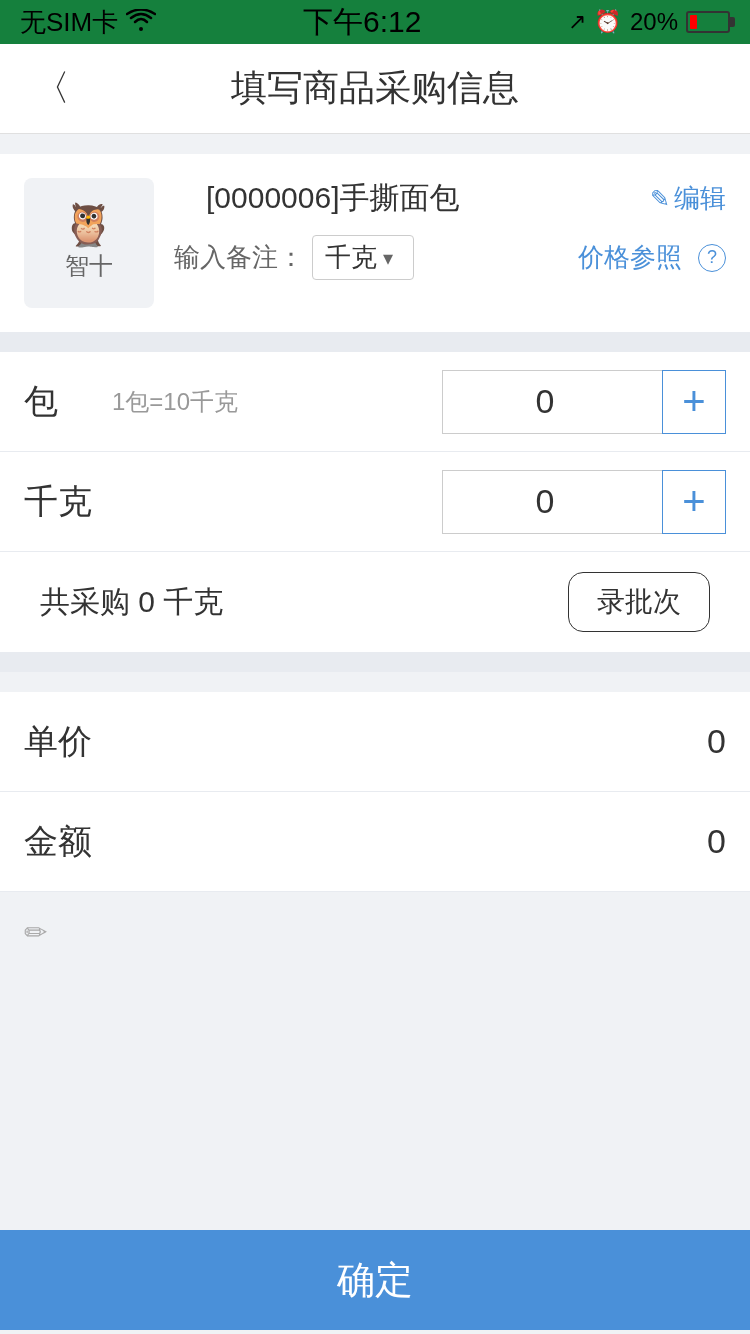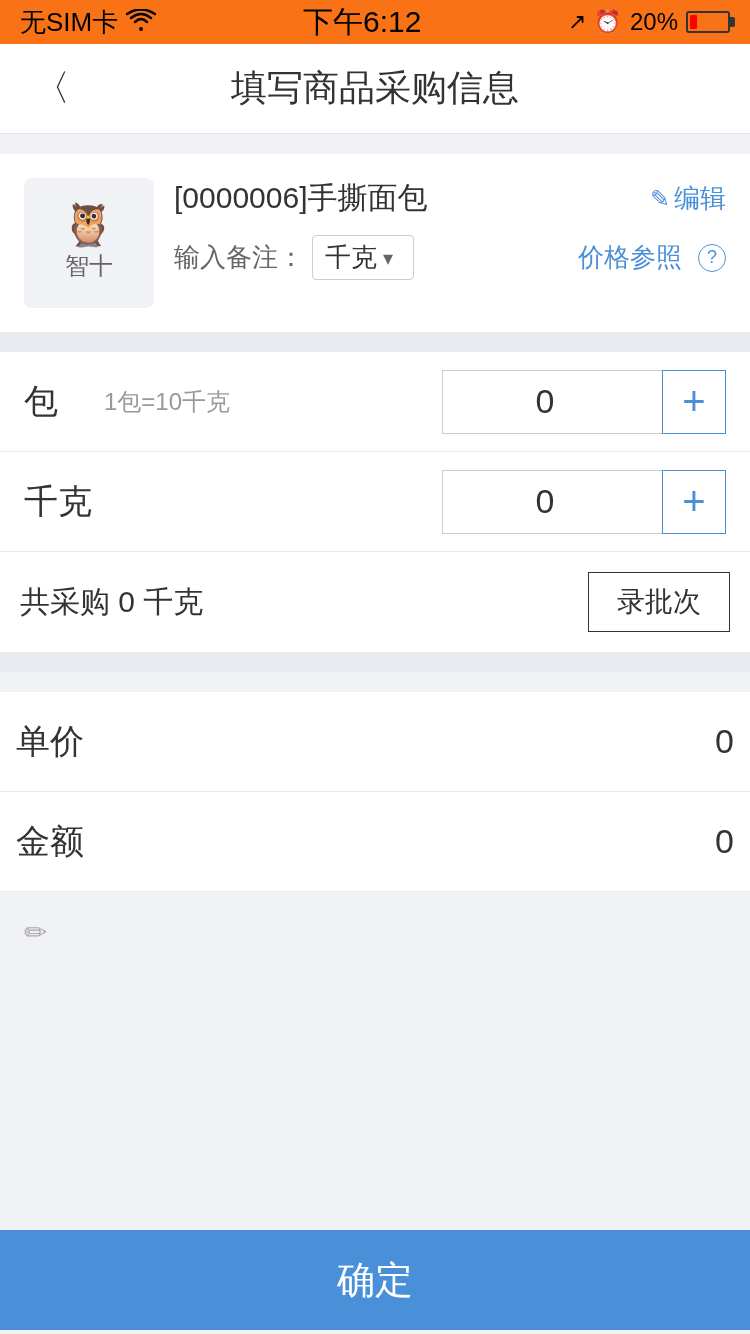--- a/index.html
+++ b/index.html
@@ -10,21 +10,21 @@
       background: #f0f2f5;
       font-family: -apple-system, "PingFang SC", "Helvetica Neue", Arial, sans-serif;
       font-size: 32px;
       color: #333;
     }
 
     
     .status-bar {
       width: 750px;
       height: 44px;
-      background: #f97316;
+      background: #15803d;
       display: flex;
       align-items: center;
       justify-content: space-between;
       padding: 0 20px;
       font-size: 28px;
       color: #000;
     }
     .status-left { display: flex; align-items: center; gap: 8px; font-size: 26px; }
     .status-center { font-size: 30px; font-weight: 500; }
     .status-right { display: flex; align-items: center; gap: 8px; font-size: 24px; }
@@ -116,20 +116,21 @@
     }
     .product-top-row {
       display: flex;
       align-items: center;
       justify-content: space-between;
     }
     .product-name {
       font-size: 30px;
       color: #333;
       font-weight: 500;
+      margin-left: 32px;
     }
     .edit-btn {
       font-size: 26px;
       color: #4a90d9;
       display: flex;
       align-items: center;
       gap: 4px;
       cursor: pointer;
     }
     .product-unit-row {
@@ -183,20 +184,21 @@
       border-bottom: 1px solid #e8ebf0;
     }
     .input-row-label {
       font-size: 34px;
       color: #333;
       min-width: 80px;
     }
     .input-row-sublabel {
       font-size: 24px;
       color: #999;
+      margin-left: 8px;
     }
     .input-row-right {
       margin-left: auto;
       display: flex;
       align-items: center;
       gap: 0;
     }
     .qty-input {
       width: 220px;
       height: 64px;
@@ -217,49 +219,49 @@
       display: flex;
       align-items: center;
       justify-content: center;
       cursor: pointer;
     }
 
     
     .summary-row {
       display: flex;
       align-items: center;
-      padding: 0 20px;
+      padding: 0 40px;
       height: 100px;
       background: #fff;
       border-bottom: none;
     }
     .summary-text {
       font-size: 30px;
       color: #333;
     }
     .record-btn {
       margin-left: auto;
       border: 1px solid #333;
       background: #fff;
       padding: 10px 28px;
       font-size: 28px;
       color: #333;
       cursor: pointer;
-      border-radius: 0;
+      border-radius: 15px;
     }
 
     
     .price-section {
       background: #fff;
       margin-top: 20px;
     }
     .price-row {
       display: flex;
       align-items: center;
-      padding: 0 16px;
+      padding: 0 24px;
       height: 100px;
       border-bottom: 1px solid #e8ebf0;
     }
     .price-row-label {
       font-size: 34px;
       color: #333;
     }
     .price-row-value {
       margin-left: auto;
       font-size: 34px;

